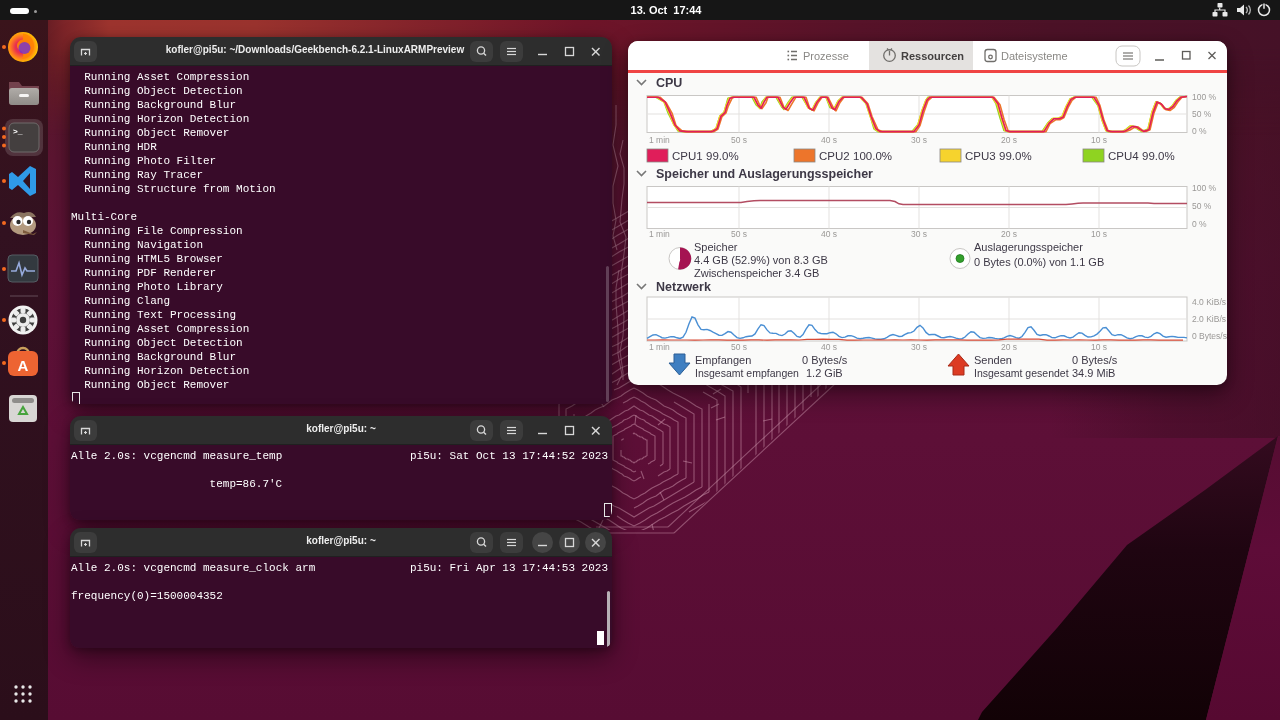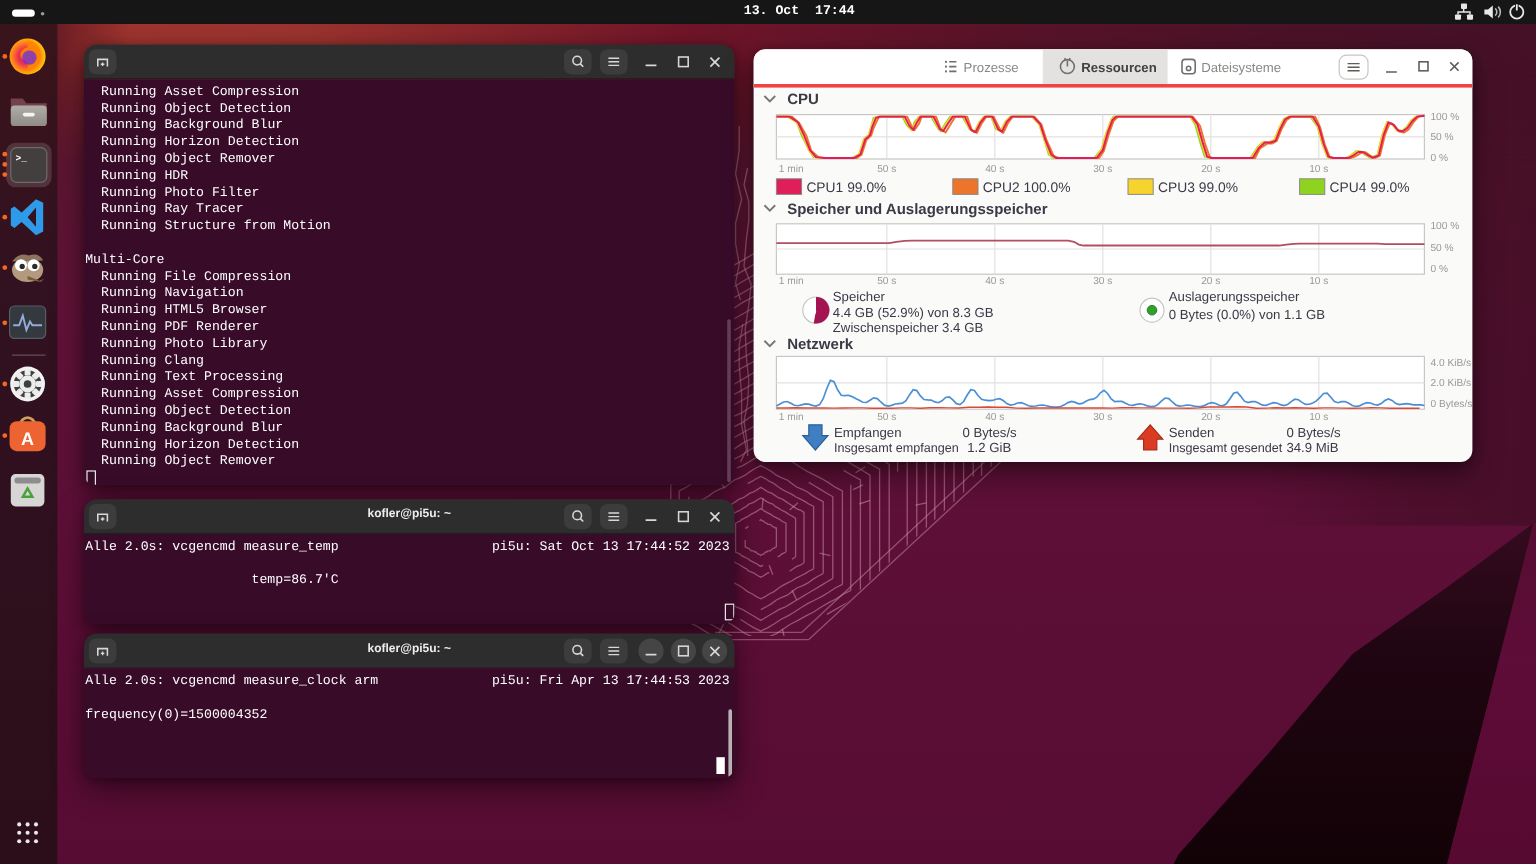--- a/index.html
+++ b/index.html
@@ -113,21 +113,21 @@
 <path d="M623,120L620,134L624,148L624,164L622,179L620,202L626,217L624,234L621,254L622,278L624,297L623,316L620,331L623,352L623,360" stroke-opacity="0.55"></path>
 <path d="M619,250L616,268L616,284L618,309L618,334L622,355L617,365" stroke-opacity="0.55"></path>
 </g>
 <g stroke="#c890a8" stroke-opacity="0.5" stroke-width="1.1" fill="none">
 <path d="M596,507 L668,507 M596,513 L674,513"></path>
       <path d="M668,507 L828,358 M674,513 L836,363"></path>
 </g>
 <polygon points="1278,416 1205,470 1127,525 1057,608 982,692 978,700 1206,700" fill="url(#gT)"></polygon>
 <polygon points="1278,416 1206,700 1280,700 1280,416" fill="url(#gR)"></polygon>
 </svg>
-<div style="position:absolute;left:0;top:0;width:1280px;height:20px;background:#161616;font-family:Liberation Mono, monospace;">
+<div style="position:absolute;left:0;top:0;width:1280px;height:20px;background:#161616;">
   <div style="position:absolute;left:10px;top:7.5px;width:19px;height:6px;background:#fff;border-radius:3px;"></div>
   <div style="position:absolute;left:33.5px;top:9.5px;width:3.5px;height:3.5px;background:#9a9a9a;border-radius:50%;"></div>
   <div style="position:absolute;left:586px;top:0;width:160px;height:20px;line-height:20px;text-align:center;color:#ffffff;font-size:11px;font-weight:bold;">13. Oct&nbsp; 17:44</div>
   <svg width="60" height="20" style="position:absolute;right:8px;top:0;">
     <g fill="#e8e8e8">
       <rect x="5.5" y="3" width="5" height="4.5" rx="0.8"></rect>
       <rect x="0.5" y="12" width="5" height="4.5" rx="0.8"></rect>
       <rect x="10.5" y="12" width="5" height="4.5" rx="0.8"></rect>
       <path d="M7.7,7.5 v2.5 M3,12 v-2 h10 v2 M3,10 h10" fill="none" stroke="#e8e8e8" stroke-width="1.2"></path>
     </g>
@@ -223,20 +223,21 @@
 <circle cx="30" cy="667" r="1.7" fill="#e8e8e8"></circle>
 <circle cx="16" cy="674" r="1.7" fill="#e8e8e8"></circle>
 <circle cx="23" cy="674" r="1.7" fill="#e8e8e8"></circle>
 <circle cx="30" cy="674" r="1.7" fill="#e8e8e8"></circle>
 <circle cx="16" cy="681" r="1.7" fill="#e8e8e8"></circle>
 <circle cx="23" cy="681" r="1.7" fill="#e8e8e8"></circle>
 <circle cx="30" cy="681" r="1.7" fill="#e8e8e8"></circle>
 </svg>
 <div class="term" style="left:70px;top:37px;width:542px;height:367px;">
   <div style="position:relative;height:28px;background:#2d2d2d;border-bottom:1px solid #202020;border-radius:11px 11px 0 0;">
+      <div style="position:absolute;left:0;right:52px;top:7px;text-align:center;font-weight:bold;font-size:10px;color:#eeeeee;">kofler@pi5u: ~/Downloads/Geekbench-6.2.1-LinuxARMPreview</div>
 
     <div style="position:absolute;left:3.5px;top:4px;width:23px;height:21px;background:#3c3c3c;border-radius:6px;">
       <svg width="23" height="21" viewBox="0 0 23 21">
           <path d="M7.5,14.5 v-6 h8 v6" fill="none" stroke="#d8d8d8" stroke-width="1.3"></path>
           <path d="M11.5,11 v3 M10,12.5 h3" stroke="#d8d8d8" stroke-width="1.2"></path>
         </svg>
     </div>
     <div style="position:absolute;right:119px;top:4px;width:23px;height:21px;background:#3c3c3c;border-radius:6px;">
       <svg width="23" height="21" viewBox="0 0 23 21">
           <circle cx="11" cy="9.5" r="3.6" fill="none" stroke="#d8d8d8" stroke-width="1.3"></circle>

